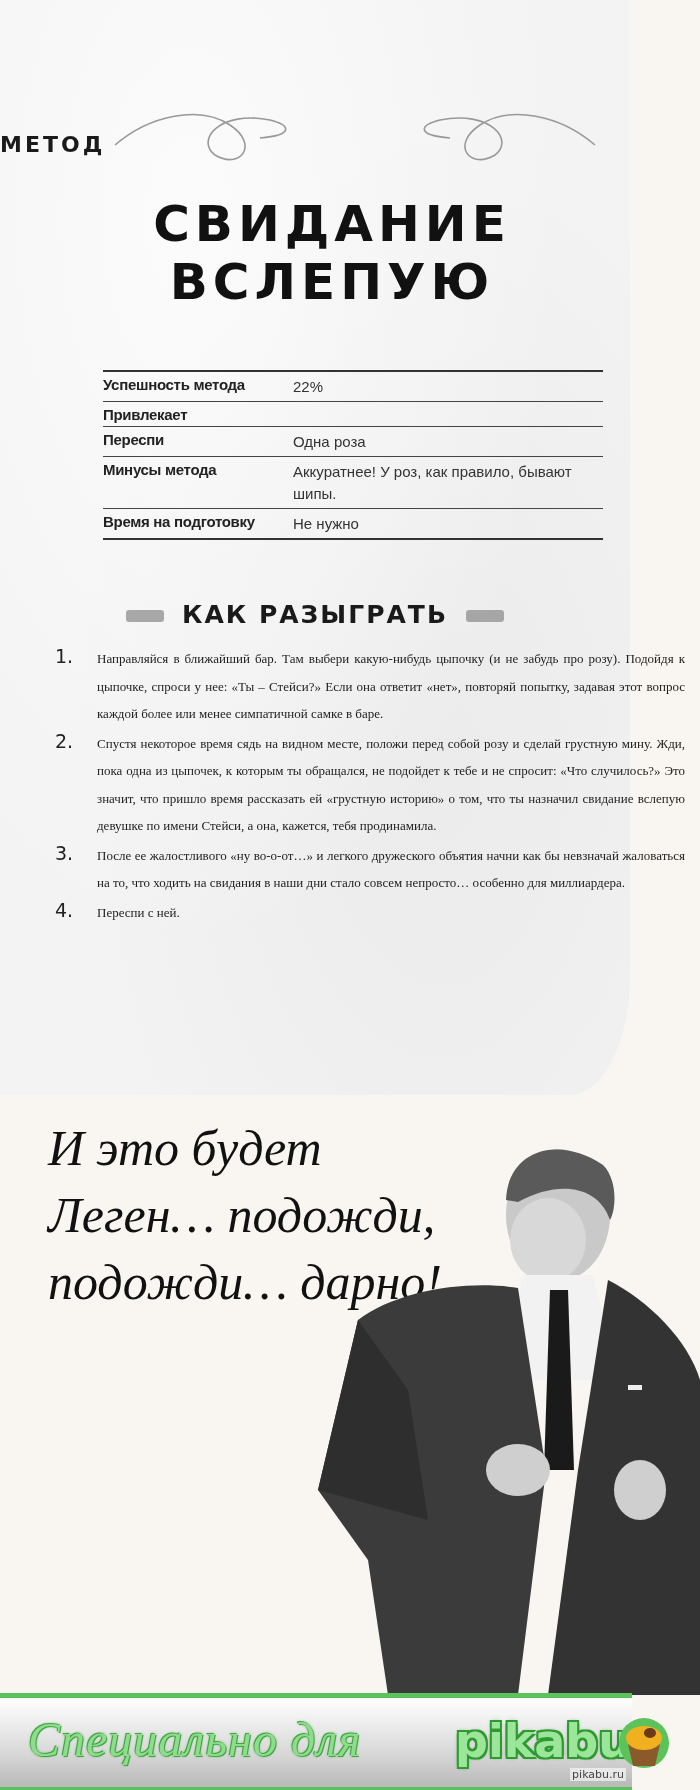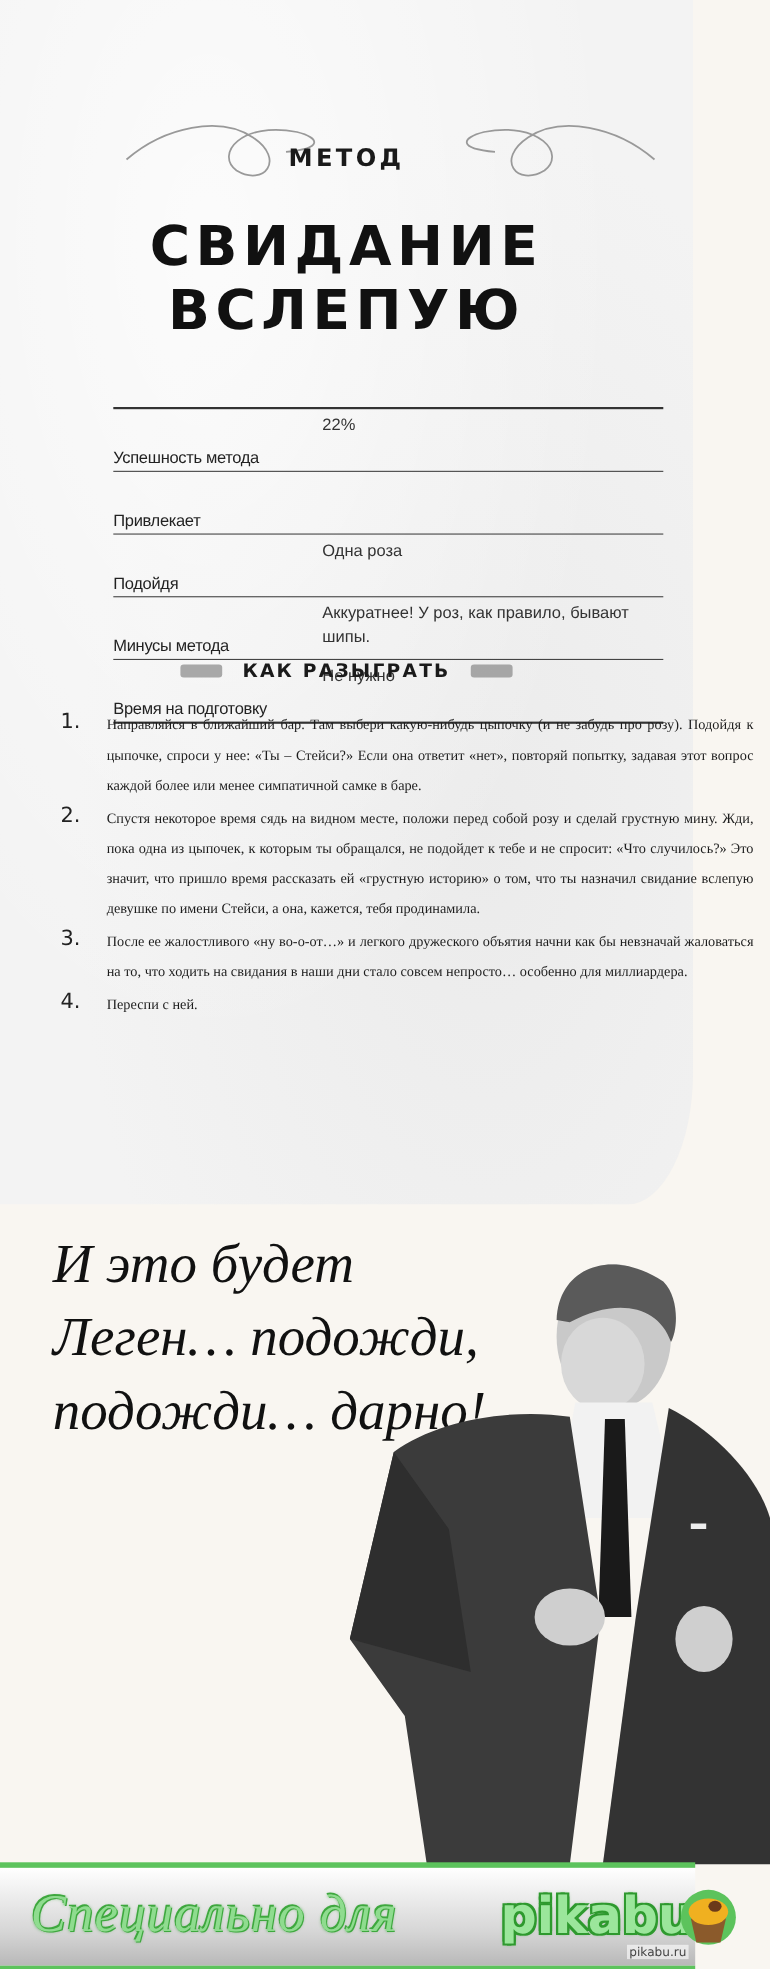--- a/index.html
+++ b/index.html
@@ -11,41 +11,41 @@
   .scan-page {
     position: absolute; left: 0; top: 0; width: 630px; height: 1095px;
     background: #f3f3f3;
     background-image:
       radial-gradient(ellipse at 30% 20%, rgba(255,255,255,0.7), rgba(255,255,255,0) 60%),
       radial-gradient(ellipse at 70% 70%, rgba(230,230,230,0.6), rgba(255,255,255,0) 60%);
     border-bottom-right-radius: 60px 120px;
   }
   .ornament { position: absolute; top: 100px; left: 110px; width: 490px; height: 70px; }
   .method-label {
-    position: absolute; top: 132px; left: 0; width: 630px; text-align: center;
+    position: absolute; top: 132px; left: 0; width: 630px; text-align: left;
     font-family: "DejaVu Sans", sans-serif; font-weight: bold; font-size: 22px;
     letter-spacing: 3px; color: #1a1a1a;
   }
   .title {
-    position: absolute; top: 195px; left: 0; width: 630px; text-align: center;
+    position: absolute; top: 195px; left: 17px; width: 630px; text-align: center;
     font-family: "DejaVu Sans", sans-serif; font-weight: bold; font-size: 50px;
     line-height: 58px; letter-spacing: 5px; color: #111;
   }
   .stats-table {
     position: absolute; top: 370px; left: 103px; width: 500px;
     border-top: 2px solid #333; border-collapse: collapse;
     font-family: "Liberation Sans", sans-serif; font-size: 15px; color: #222;
   }
   .stats-table .row { display: flex; border-bottom: 1.5px solid #444; padding: 4px 0 3px 0; }
   .stats-table .row:last-child { border-bottom: 2px solid #333; }
-  .stats-table .lbl { width: 190px; font-weight: normal; font-stretch: condensed; letter-spacing: -0.3px; margin-top: 32px; }
+  .stats-table .lbl { width: 190px; font-weight: bold; font-stretch: condensed; letter-spacing: -0.3px; }
   .stats-table .val { flex: 1; color: #333; line-height: 22px; }
   .howto {
     position: absolute; top: 600px; left: 0; width: 630px; text-align: center;
-    font-family: "DejaVu Sans", sans-serif; font-weight: bold; font-size: 17px;
+    font-family: "DejaVu Sans", sans-serif; font-weight: bold; font-size: 25px;
     letter-spacing: 2px; color: #1a1a1a;
   }
   .hand { display: inline-block; width: 38px; height: 12px; background: #888; vertical-align: middle; margin: 0 18px; border-radius: 3px; opacity: 0.7; }
   .steps { position: absolute; top: 645px; left: 55px; width: 640px; }
   .step { display: flex; margin-bottom: 2px; }
   .step .num {
     width: 42px; font-family: "DejaVu Sans", sans-serif; font-size: 19px; color: #222;
   }
   .step .txt {
     width: 588px; font-size: 13px; line-height: 27.5px; color: #1d1d1d; text-align: justify;
@@ -94,21 +94,21 @@
 
   <div class="stats-table">
     <div class="row">
       <div class="lbl">Успешность метода</div>
       <div class="val">22%</div>
     </div>
     <div class="row">
       <div class="lbl">Привлекает</div>
     </div>
     <div class="row">
-      <div class="lbl">Подойдя</div>
+      <div class="lbl">Переспи</div>
       <div class="val">Одна роза</div>
     </div>
     <div class="row">
       <div class="lbl">Минусы метода</div>
       <div class="val">Аккуратнее! У роз, как правило, бывают шипы.</div>
     </div>
     <div class="row">
       <div class="lbl">Время на подготовку</div>
       <div class="val">Не нужно</div>
     </div>

